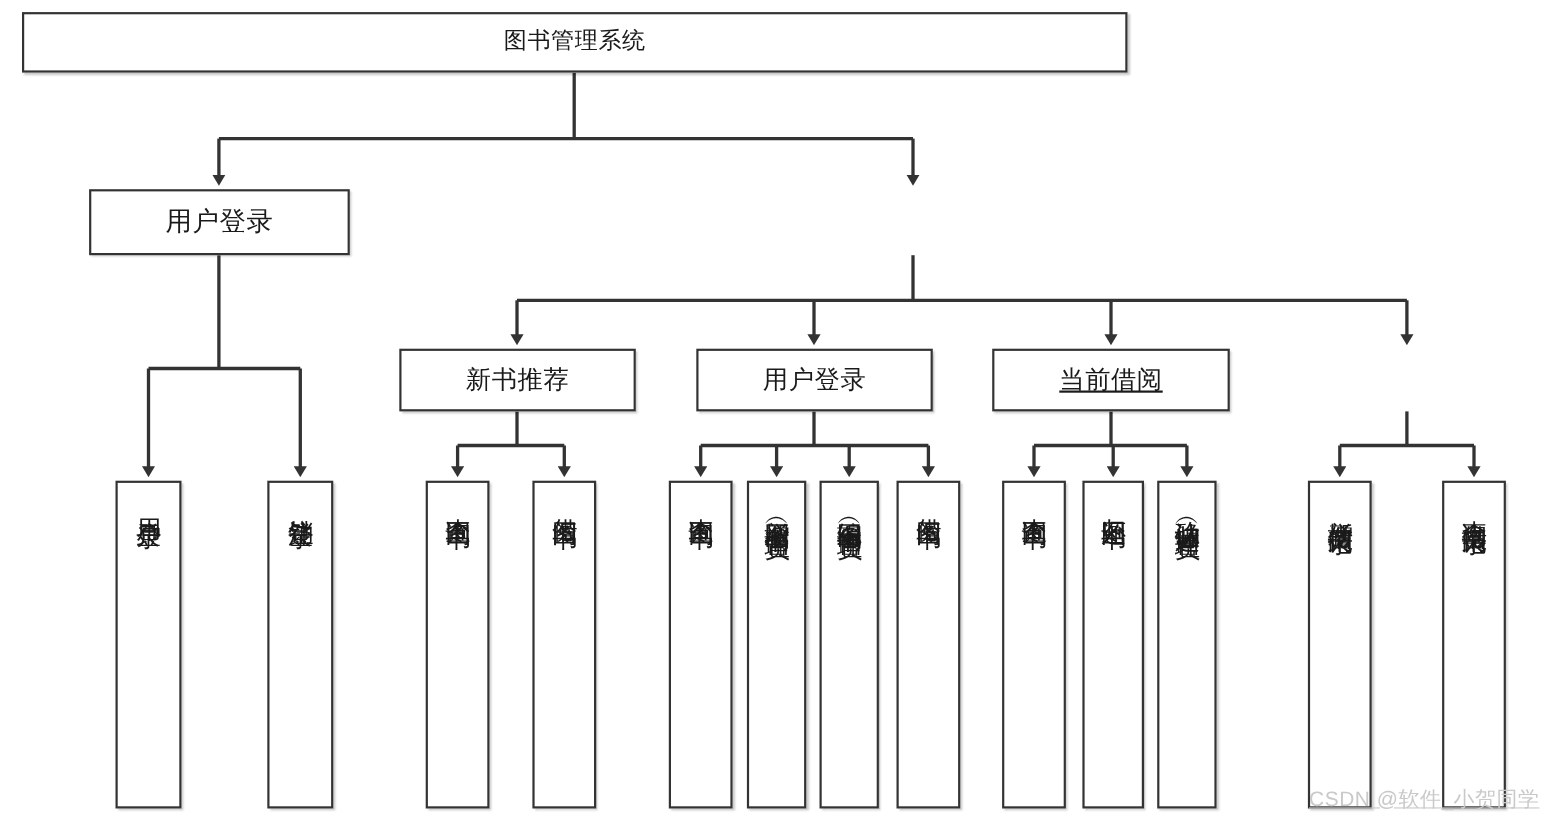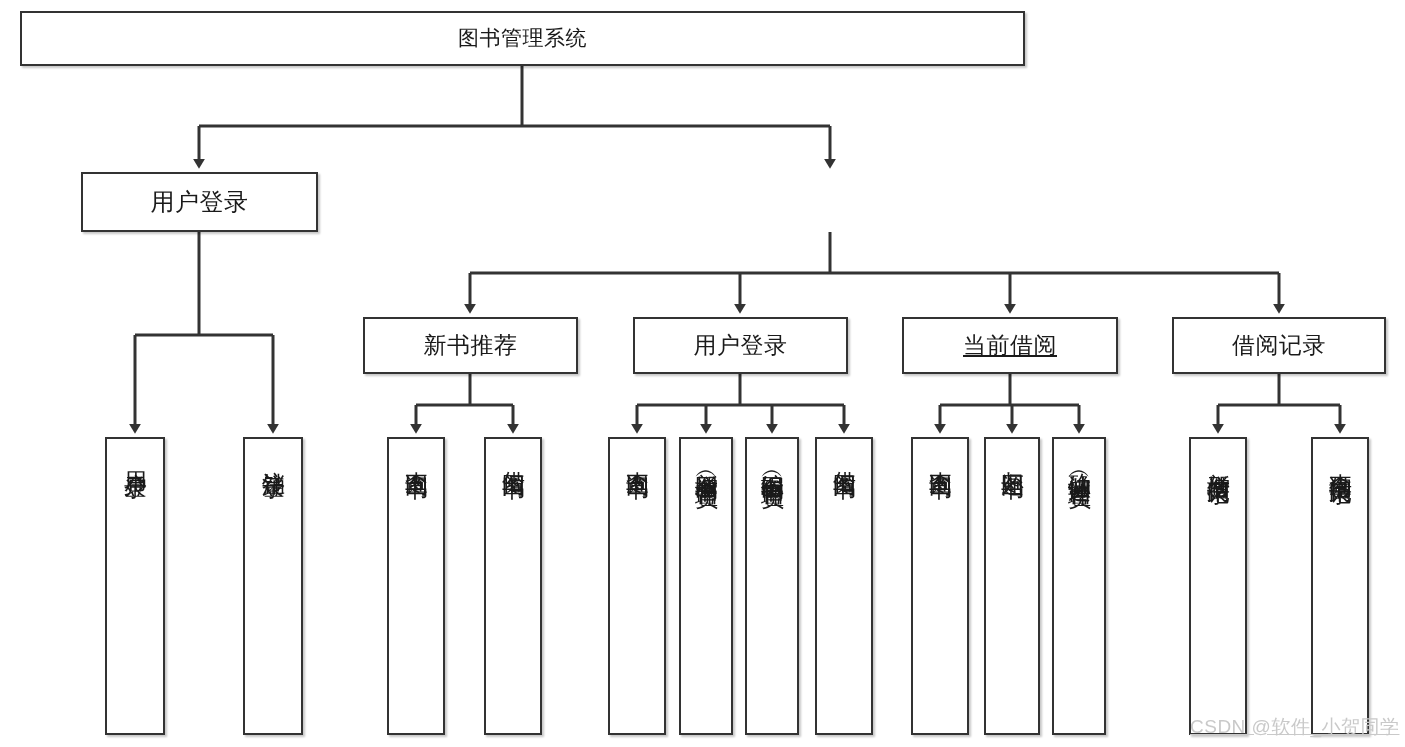--- a/index.html
+++ b/index.html
@@ -143,23 +143,20 @@
   </div>
 
   <div class="node l3" style="left:633px; top:317px; width:215px; height:57px;">
     <span class="label">用户登录</span>
   </div>
 
   <div class="node l3" style="left:902px; top:317px; width:216px; height:57px;text-decoration:underline;">
     <span class="label">当前借阅</span>
   </div>
 
-  <div class="node l3" style="left:1172px; top:317px; width:214px; height:57px;">
-    <span class="label">借阅记录</span>
-  </div>
 
   <div class="node leaf" style="left:105px; top:437px; width:60px; height:298px;">
     <span class="label">用户登录</span>
   </div>
 
   <div class="node leaf" style="left:243px; top:437px; width:60px; height:298px;">
     <span class="label">注销登录</span>
   </div>
 
   <div class="node leaf" style="left:387px; top:437px; width:58px; height:298px;">

